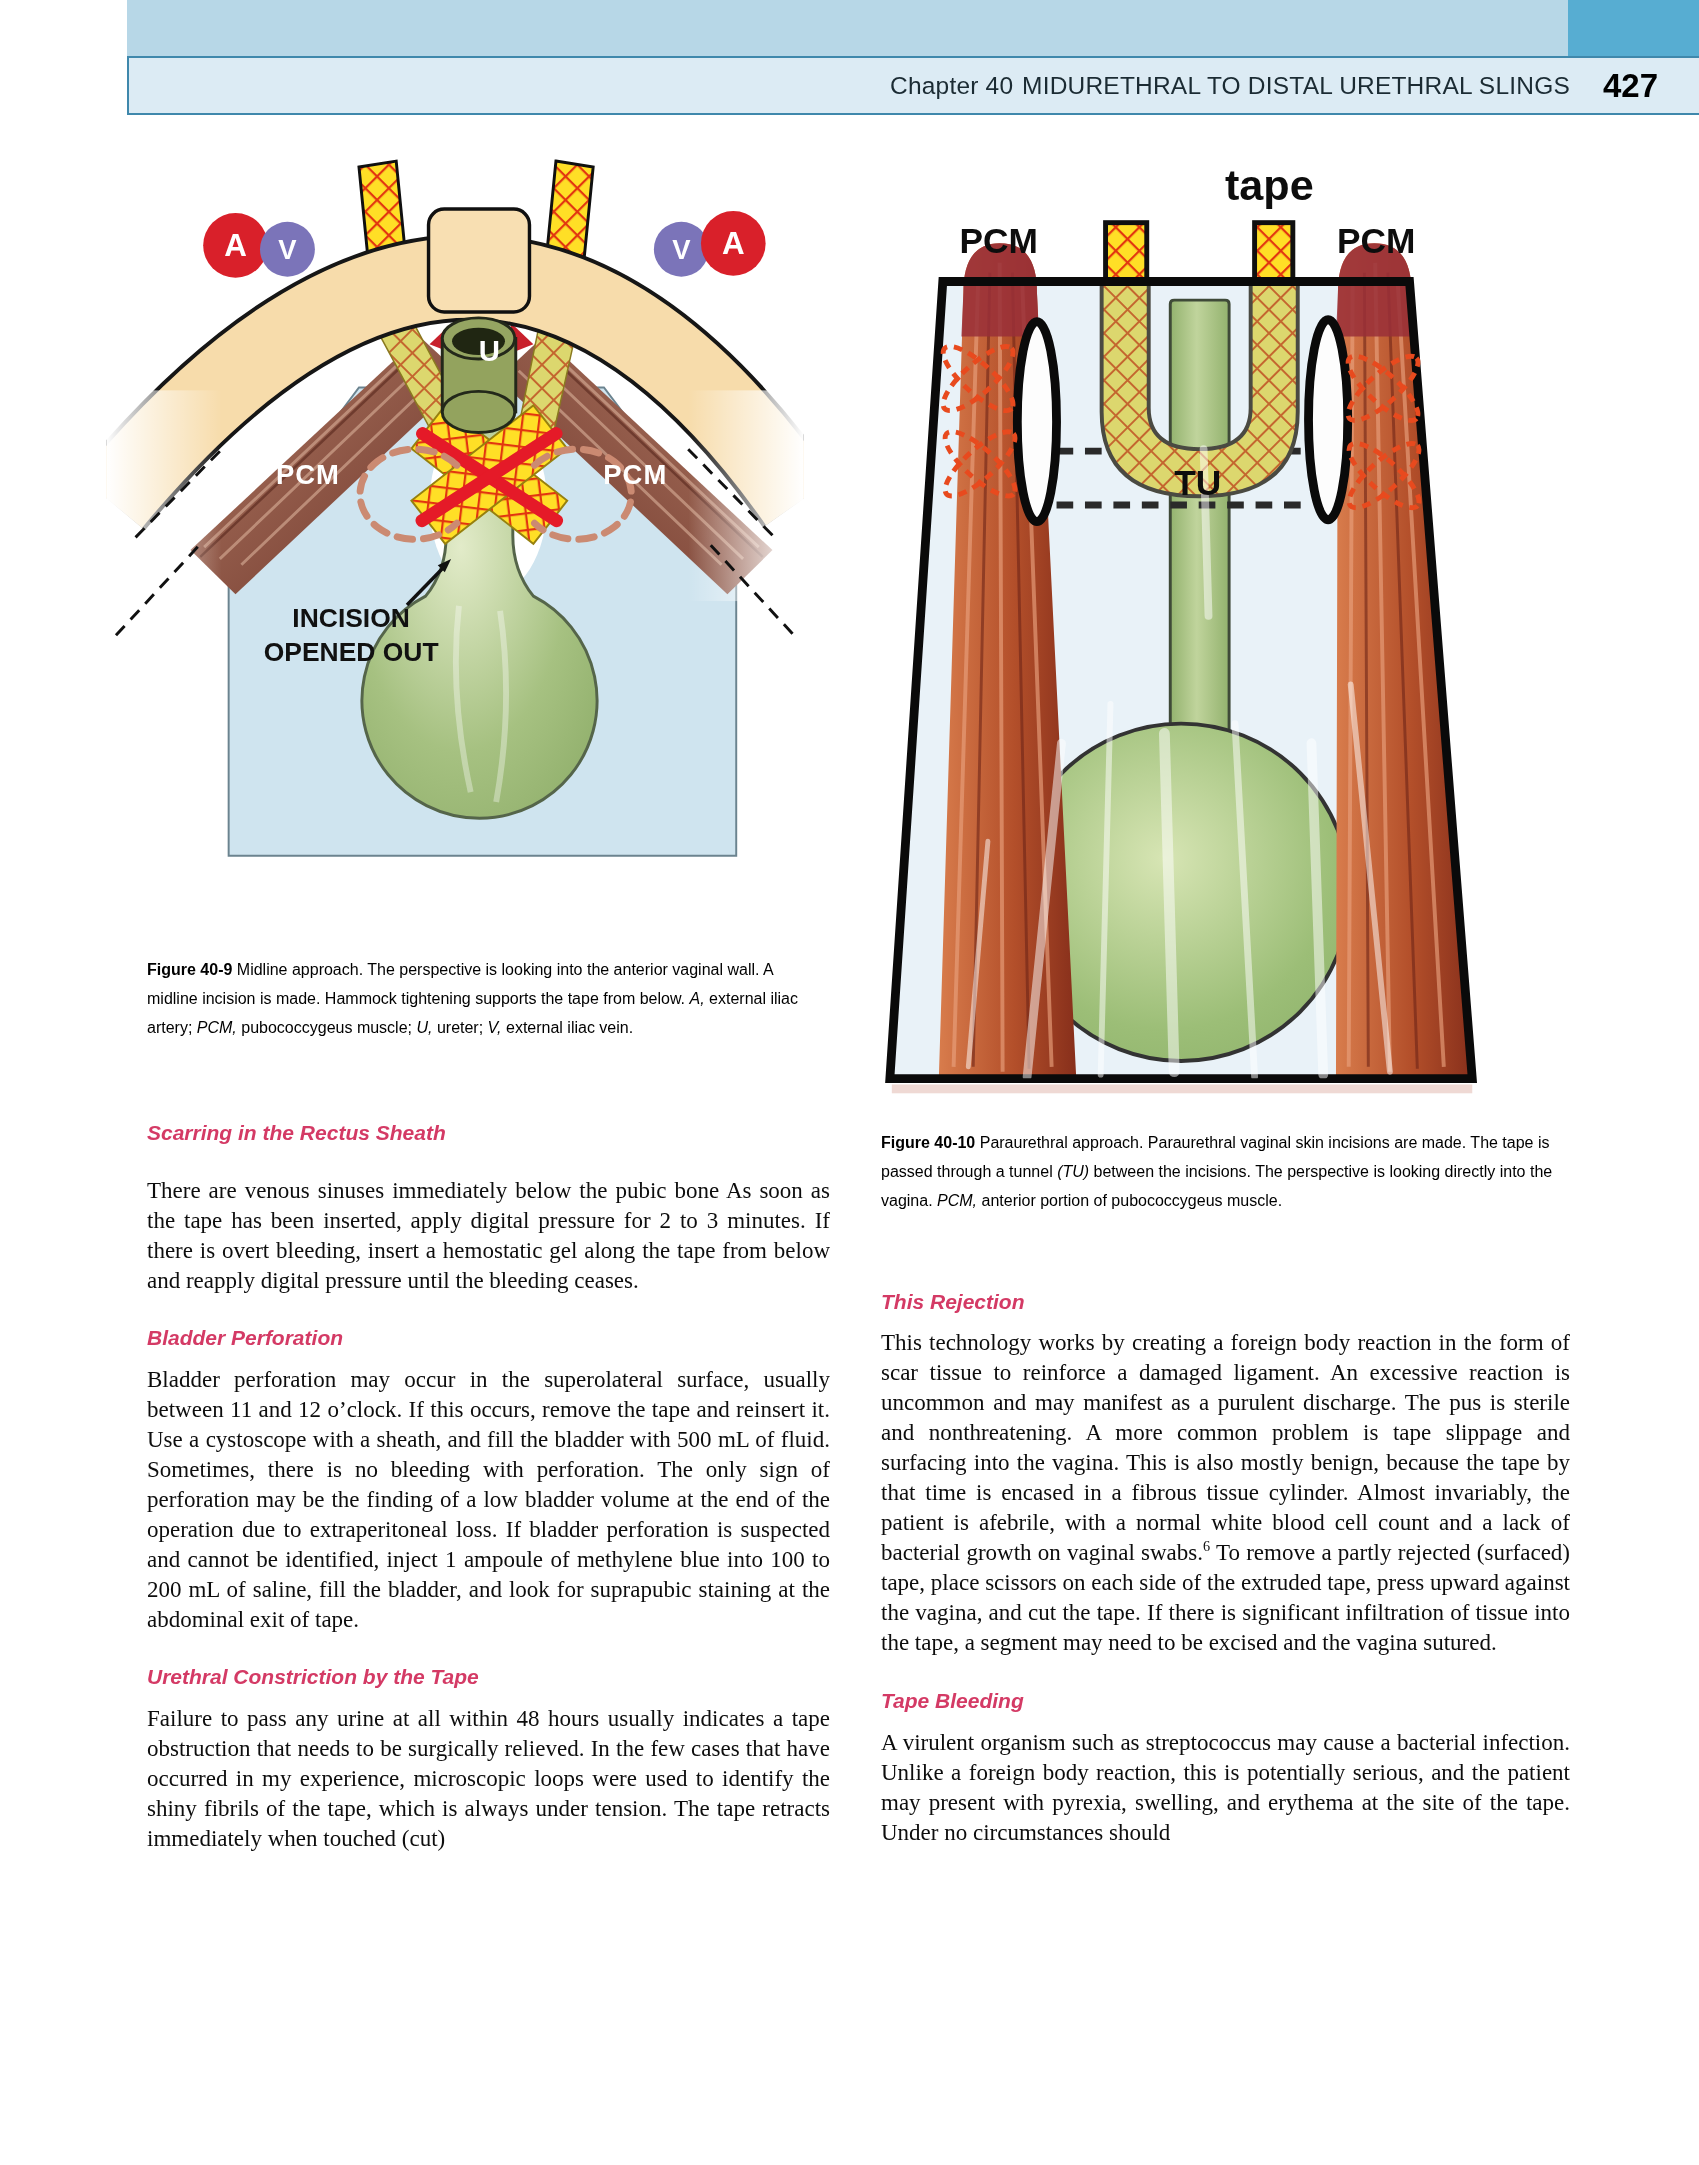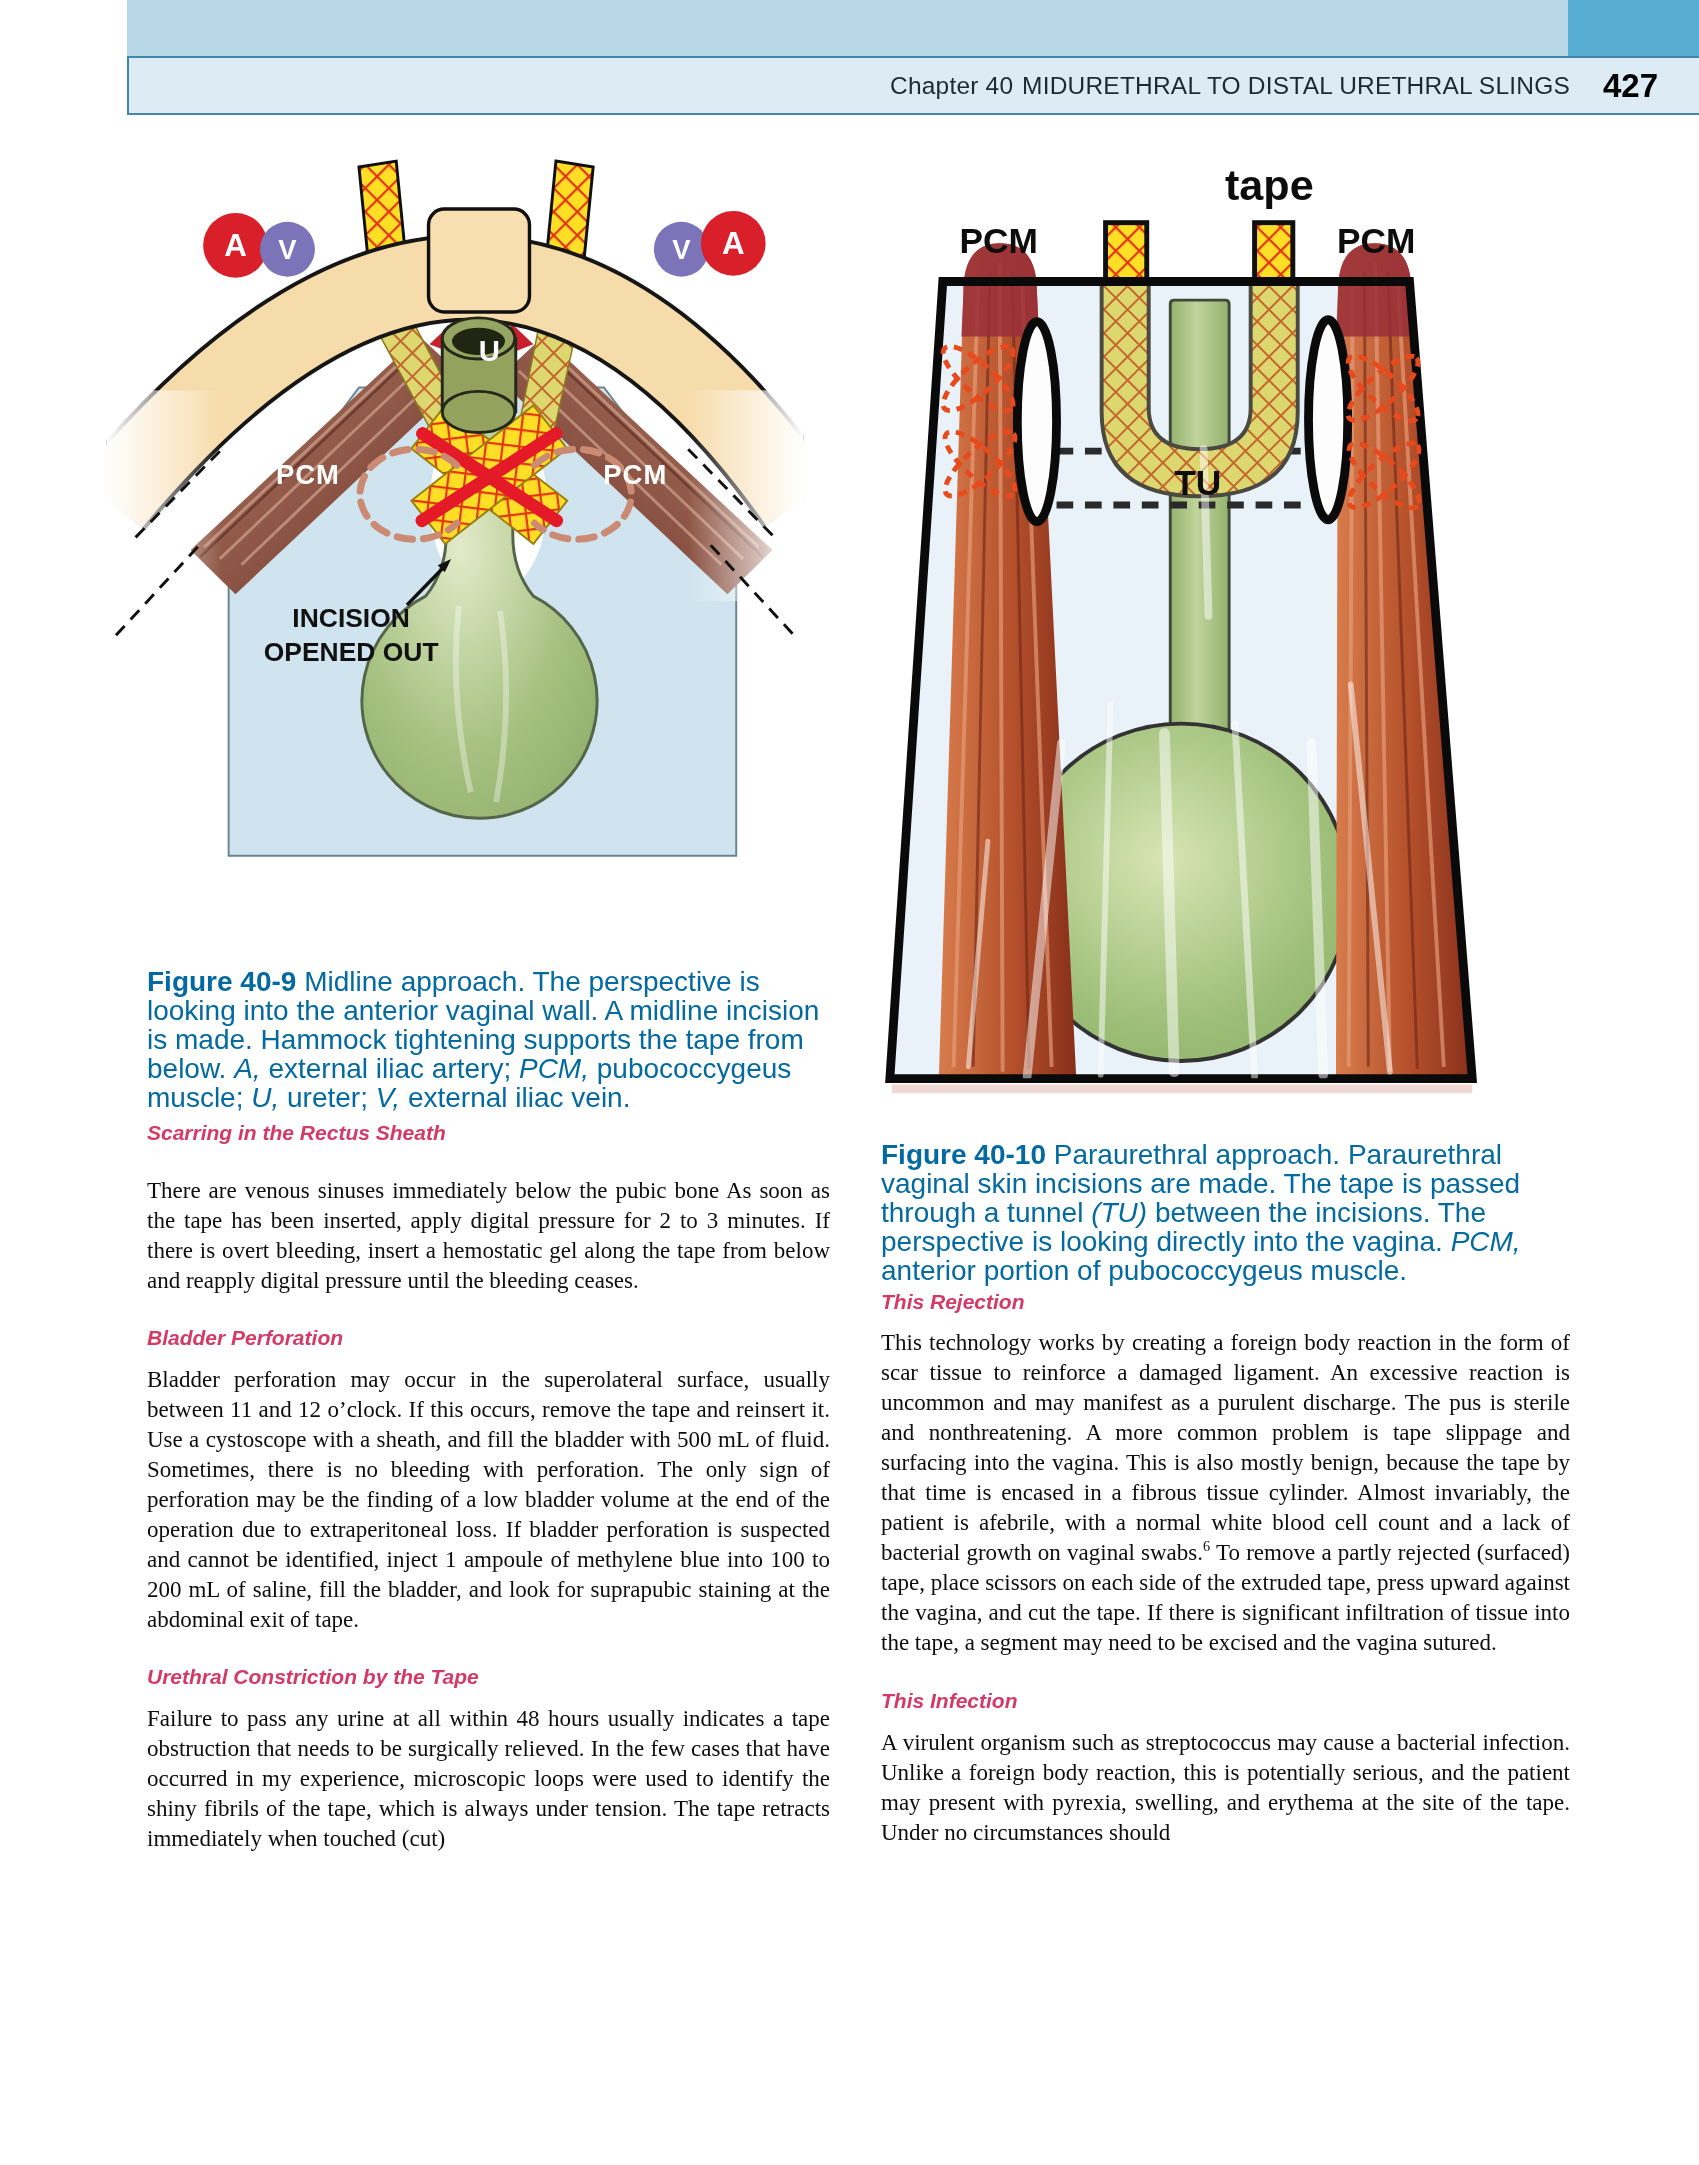--- a/index.html
+++ b/index.html
@@ -13,22 +13,22 @@
   .hdr-titlebox{position:absolute;left:0;top:56px;right:0;height:59px;background:#dcebf4;
         border-top:2.9px solid #3f88ac;border-bottom:2.9px solid #3f88ac;border-left:2px solid #3f88ac;
         box-sizing:border-box;display:flex;align-items:center;justify-content:flex-end;
         padding-right:41px;font-family:"Liberation Sans", sans-serif;}
   .hdr-chapter{font-size:24.5px;color:#1b2b33;letter-spacing:0.2px;}
   .hdr-page{font-size:33px;font-weight:bold;color:#000;margin-left:33px;}
   
   .fig9{position:absolute;left:106px;top:116px;width:698px;height:828px;}
   .fig10{position:absolute;left:880px;top:155px;width:608px;height:953px;}
   
-  .caption{position:absolute;font-family:"Liberation Sans", sans-serif;font-size:28px;
-        line-height:29px;color:#0369a1;text-align:left;}
+  .caption{position:absolute;font-family:"Liberation Sans", sans-serif;font-size:16px;
+        line-height:29px;color:#000000;text-align:left;}
   .cap9{left:147px;top:939px;width:676px;}
   .cap10{left:881px;top:1112px;width:698px;}
   
   .col{position:absolute;font-size:23px;line-height:30px;color:#0d0d0d;text-align:justify;}
   .col-left{left:147px;top:1117px;width:683px;}
   .col-right{left:881px;top:1259px;width:689px;}
   .sec-heading{font-family:"Liberation Sans", sans-serif;font-style:italic;font-size:21px;
         line-height:32px;color:#d43a65;margin:0 0 10.8px 0;text-align:left;}
   .section + .section{margin-top:26.5px;}
   .col-right .section:first-of-type{margin-top:26.5px;}
@@ -263,19 +263,19 @@
       <p class="body-p">Failure to pass any urine at all within 48 hours usually indicates a tape obstruction that needs to be surgically relieved. In the few cases that have occurred in my experience, microscopic loops were used to identify the shiny fibrils of the tape, which is always under tension. The tape retracts immediately when touched (cut)</p>
     </div>
   </div>
 
   <div class="col col-right">
     <div class="section">
       <h3 class="sec-heading">This Rejection</h3>
       <p class="body-p"><span>This technology works by creating a foreign body reaction in the form of scar tissue to reinforce a damaged ligament. An excessive reaction is uncommon and may manifest as a purulent discharge. The pus is sterile and nonthreatening. A more common problem is tape slippage and surfacing into the vagina. This is also mostly benign, because the tape by that time is encased in a fibrous tissue cylinder. Almost invariably, the patient is afebrile, with a normal white blood cell count and a lack of bacterial growth on vaginal swabs.</span><sup>6</sup><span> To remove a partly rejected (surfaced) tape, place scissors on each side of the extruded tape, press upward against the vagina, and cut the tape. If there is significant infiltration of tissue into the tape, a segment may need to be excised and the vagina sutured.</span></p>
     </div>
     <div class="section">
-      <h3 class="sec-heading">This Infection</h3>
+      <h3 class="sec-heading">Tape Bleeding</h3>
       <p class="body-p">A virulent organism such as streptococcus may cause a bacterial infection. Unlike a foreign body reaction, this is potentially serious, and the patient may present with pyrexia, swelling, and erythema at the site of the tape. Under no circumstances should</p>
     </div>
   </div>
 
 </div>
 
 
 </body></html>

